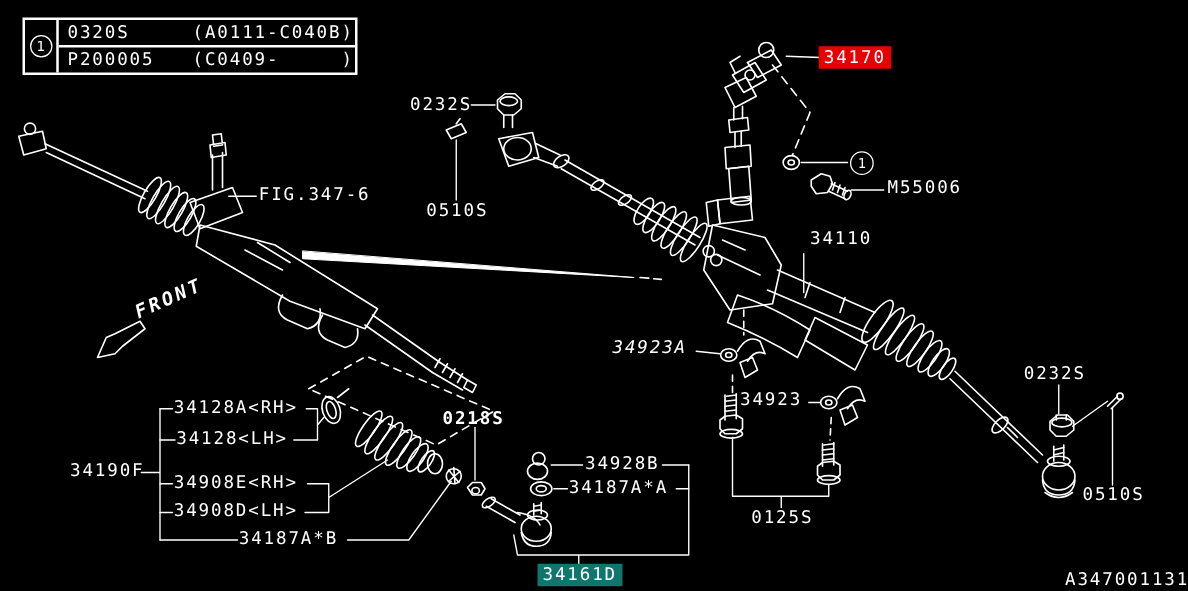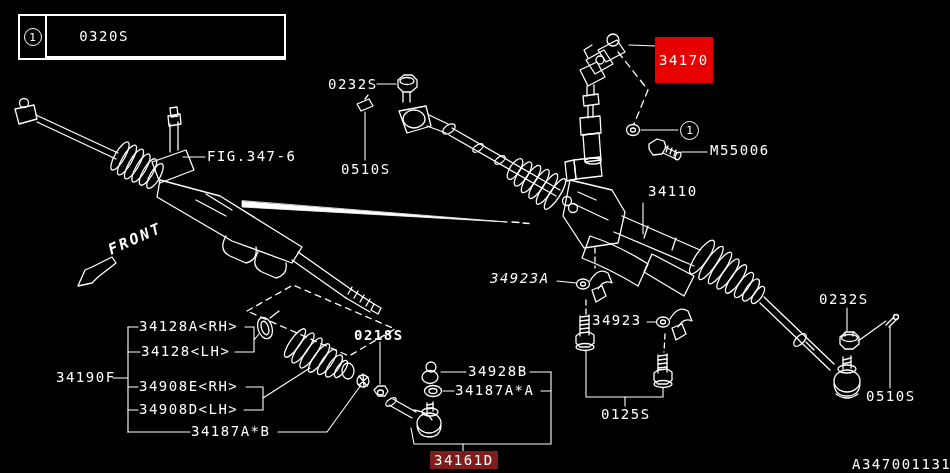--- a/index.html
+++ b/index.html
@@ -5,22 +5,22 @@
   html,body { margin:0; padding:0; background:#000; }
   .stage {
     position:relative; width:950px; height:473px; background:#000;
     overflow:hidden; font-family:"DejaVu Sans Mono", monospace;
   }
   svg.art { position:absolute; left:0; top:0; }
   .lbl {
     position:absolute; color:#fff; font-size:14px; letter-spacing:1.5px;
     line-height:1; white-space:pre;
   }
-  .lbl-box-red  { background:#e60000; padding:16px 4px; }
-  .lbl-box-green{ background:#7f1d1d; padding:2px 4px; }
+  .lbl-box-red  { background:#e60000; padding:2px 4px; }
+  .lbl-box-green{ background:#0f766e; padding:2px 4px; }
   .callout-circle {
     position:absolute; width:17px; height:17px; border:1.5px solid #fff;
     border-radius:50%; color:#fff; font-size:11px; letter-spacing:0;
     display:flex; align-items:center; justify-content:center;
   }
   .front-label {
     transform:rotate(-24deg); transform-origin:left top;
     font-style:italic; font-weight:bold; font-size:15px; letter-spacing:2.5px;
   }
   .ref-table {
@@ -28,21 +28,21 @@
     border:2px solid #fff; display:flex; box-sizing:border-box; background:#000;
   }
   .ref-table .callout-cell {
     width:25px; border-right:2px solid #fff; display:flex;
     align-items:center; justify-content:center; flex:none;
   }
   .ref-table .circ {
     width:16px; height:16px; border:1.5px solid #fff; border-radius:50%;
     color:#fff; font-size:11px; display:flex; align-items:center; justify-content:center;
   }
-  .ref-table .rows { flex:1; display:flex; flex-direction:column; min-width:0;text-align:center; }
+  .ref-table .rows { flex:1; display:flex; flex-direction:column; min-width:0; }
   .ref-table .row {
     flex:1; display:flex; align-items:center; padding-left:7px;
     color:#fff; font-size:14px; letter-spacing:1.5px; white-space:pre;
   }
   .ref-table .row.first { border-bottom:2px solid #fff; }
   .ref-table .code { width:100px; flex:none; }
 </style>
 </head>
 <body>
 
@@ -261,20 +261,25 @@
     </g>
   </svg>
 
   <div class="ref-table">
     <div class="callout-cell">
       <div class="circ">1</div>
     </div>
     <div class="rows">
       <div class="row first">
         <span class="code">0320S</span>
+        <span class="range">(A0111-C040B)</span>
+      </div>
+      <div class="row">
+        <span class="code">P200005</span>
+        <span class="range">(C0409-     )</span>
       </div>
     </div>
   </div>
 
   <div class="lbl" style="left:207px; top:149px;">FIG.347-6</div>
   <div class="lbl front-label" style="left:106px; top:244px;">FRONT</div>
 
   <div class="lbl" style="left:328px; top:77px;">0232S</div>
   <div class="lbl" style="left:341px; top:162px;">0510S</div>
 

